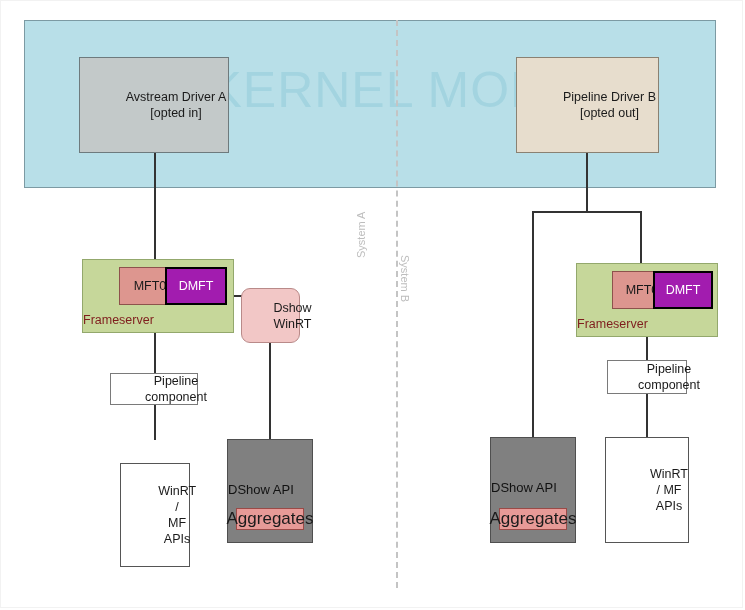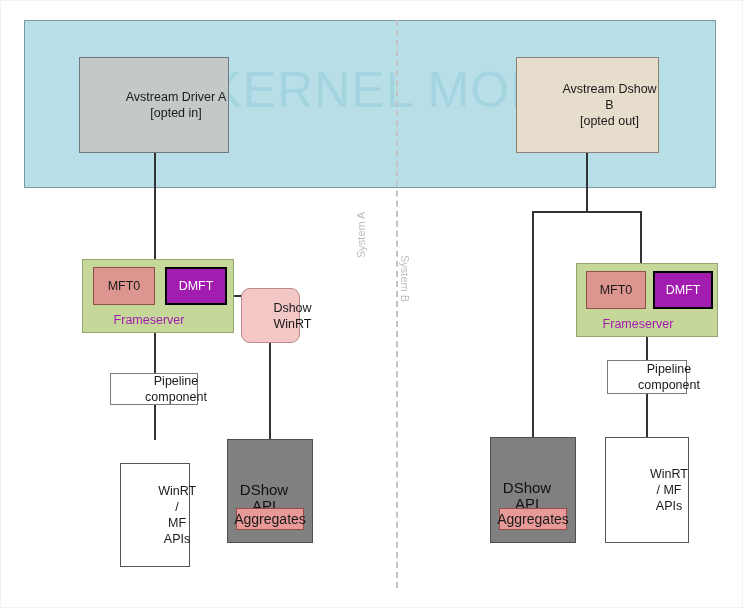--- a/index.html
+++ b/index.html
@@ -81,38 +81,38 @@
     position: absolute;
     box-sizing: border-box;
     background: #c6d79a;
     border: 1px solid #93a86c;
   }
   .frameserver.left  { left: 82px;  top: 259px; width: 152px; height: 74px; }
   .frameserver.right { left: 576px; top: 263px; width: 142px; height: 74px; }
   .frameserver .fs-label {
     position: absolute;
     left: 0; right: 18px; bottom: 5px;
-    text-align: center;
     font-size: 12.5px;
-    color: #a21caf;
+    color: #7f1d1d;
   }
   .chip {
     position: absolute;
     box-sizing: border-box;
     display: flex;
     align-items: center;
     justify-content: center;
     font-size: 12.5px;
     height: 38px;
     top: 7px;
   }
   .chip-mft0 {
     background: #dd968f;
     border: 1px solid #8d524c;
     color: #1a1a1a;
+    margin-left: 26px;
   }
   .chip-dmft {
     background: #a21caf;
     border: 2px solid #000000;
     color: #ffffff;
   }
   .frameserver.left  .chip-mft0 { left: 10px;  width: 62px; }
   .frameserver.left  .chip-dmft { left: 82px;  width: 62px; }
   .frameserver.right .chip-mft0 { left: 9px;   width: 60px; }
   .frameserver.right .chip-dmft { left: 76px;  width: 60px; }
@@ -137,35 +137,35 @@
   .box-dshow-api {
     background: #808080;
     border: 1px solid #4f4f4f;
     color: #111111;
   }
   .box-dshow-api.left  { left: 227px; top: 439px; width: 86px; height: 104px; }
   .box-dshow-api.right { left: 490px; top: 437px; width: 86px; height: 106px; }
   .box-dshow-api .api-label {
     position: absolute;
     left: 0; right: 12px; top: 42px;
-    text-align: center;
-    font-size: 15px;
+    text-align: left;
+    font-size: 13px;
   }
   .aggregates {
     position: absolute;
     left: 8px; right: 8px;
     bottom: 12px;
     height: 22px;
     background: #e79a97;
     border: 1px solid #9a4a47;
     box-sizing: border-box;
     display: flex;
     align-items: center;
     justify-content: center;
-    font-size: 14px;
+    font-size: 17px;
     color: #1a1a1a;
   }
 
   
   .line-v {
     position: absolute;
     width: 2px;
     background: #333333;
   }
   .line-h {
@@ -266,21 +266,21 @@
     </div>
   </div>
 
   <div class="box box-dshow-api left">
     <div class="api-label">DShow API</div>
     <div class="aggregates">Aggregates</div>
   </div>
 
   <div class="box box-driver-b">
     <div>
-      <div>Avstream Dshow B</div>
+      <div>Pipeline Driver B</div>
       <div>[opted out]</div>
     </div>
   </div>
 
   <div class="frameserver right">
     <div class="chip chip-mft0">MFT0</div>
     <div class="chip chip-dmft">DMFT</div>
     <div class="fs-label">Frameserver</div>
   </div>
 

